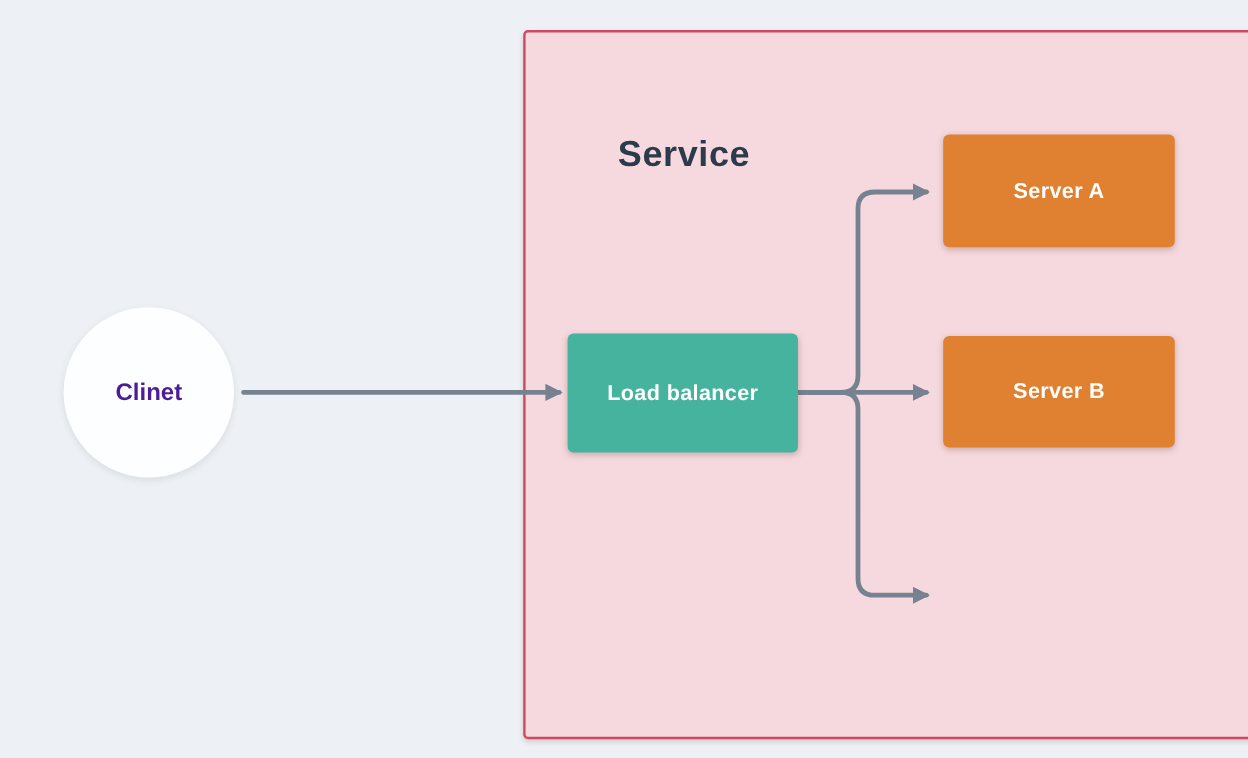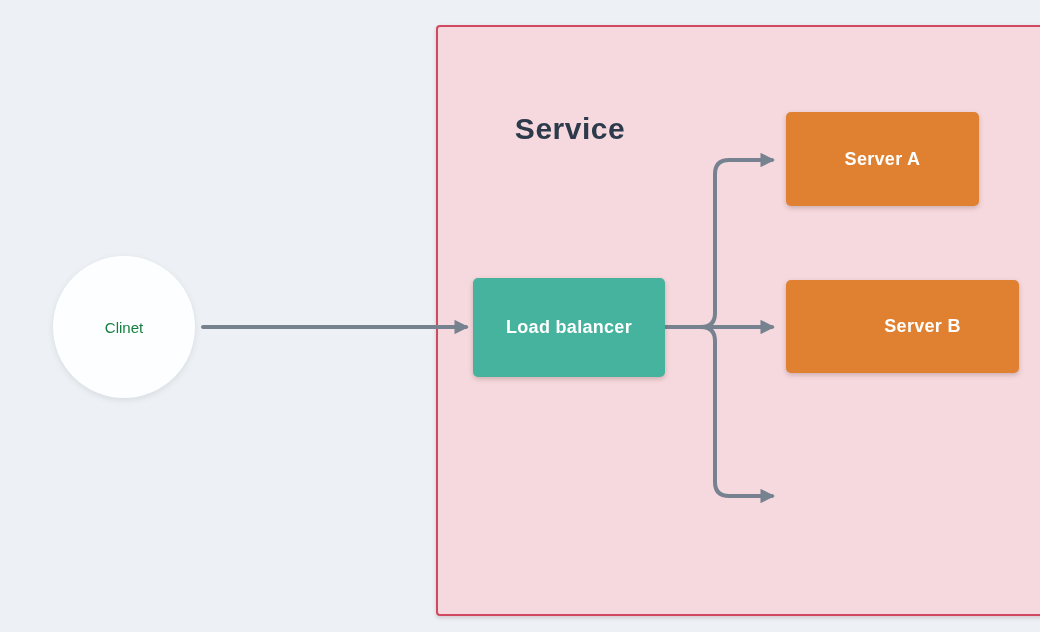--- a/index.html
+++ b/index.html
@@ -62,23 +62,23 @@
     height: 142px;
     border-radius: 50%;
     background: #fdfeff;
     box-shadow: 0 2px 6px rgba(60, 70, 90, 0.12);
     display: flex;
     align-items: center;
     justify-content: center;
     z-index: 3;
   }
   .client-circle .node-label {
-    color: #15803d;
-    font-size: 15px;
-    font-weight: normal;
+    color: #4c1d95;
+    font-size: 20px;
+    font-weight: bold;
   }
 
   
   .edge-label {
     position: absolute;
     left: 308px;
     top: 283px;
     transform: translateX(-50%);
     font-size: 18px;
     font-weight: bold;
@@ -108,21 +108,21 @@
     height: 99px;
     background: #45b39e;
   }
   .server-node {
     left: 758px;
     width: 193px;
     height: 94px;
     background: #e08031;
   }
   .server-a { top: 112px; }
-  .server-b { top: 280px; height: 93px; padding-left: 40px; }
+  .server-b { top: 280px; height: 93px; }
   .server-c { top: 449px; }
 </style>
 </head>
 <body>
 
 <div class="canvas">
 
   <div class="service-box"></div>
 
   <svg class="connectors" viewBox="0 0 1040 632" xmlns="http://www.w3.org/2000/svg">

